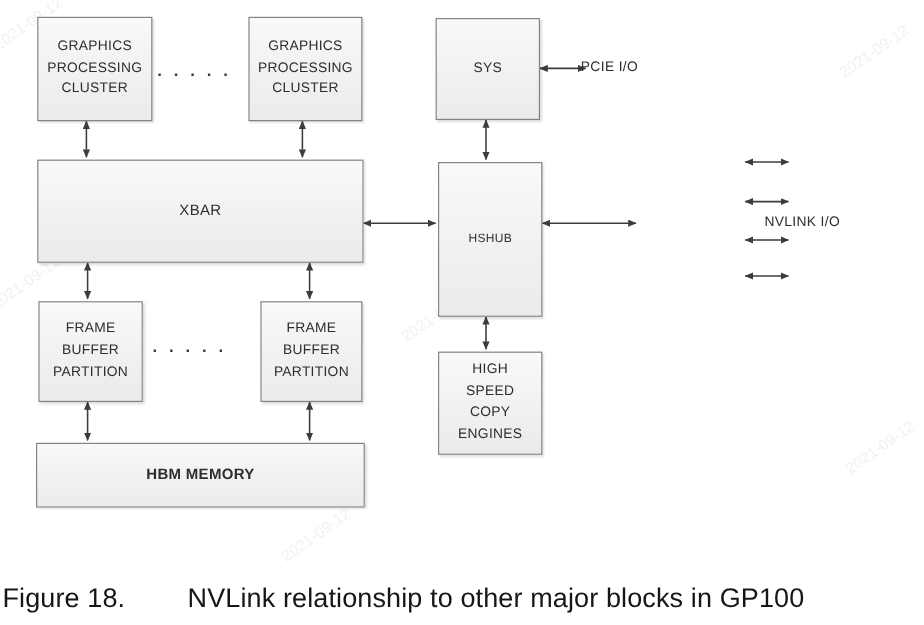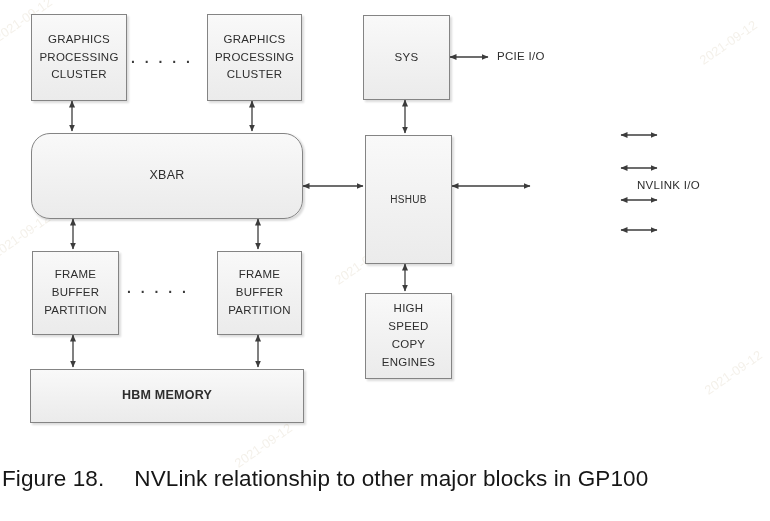--- a/index.html
+++ b/index.html
@@ -13,41 +13,41 @@
     background:linear-gradient(180deg,#f9f9f9 0%,#f1f1f1 55%,#ebebeb 100%);
     box-shadow:1.5px 1.5px 2px rgba(0,0,0,0.14);
     display:flex;align-items:center;justify-content:center;
     text-align:center;color:#2e2e2e;
     font-size:11.5px;letter-spacing:0.25px;line-height:1.55;
     white-space:pre-line;
   }
   .b-gpc1{left:31px;top:14px;width:94px;height:85px;}
   .b-gpc2{left:207px;top:14px;width:93px;height:85px;}
   .b-sys{left:363px;top:15px;width:85px;height:83px;}
-  .b-xbar{left:31px;top:133px;width:270px;height:84px;font-size:12.5px;border-radius:19px;}
+  .b-xbar{left:31px;top:133px;width:270px;height:84px;font-size:12.5px;}
   .b-hshub{left:365px;top:135px;width:85px;height:127px;font-size:10px;text-align:center;}
   .b-nvlink{left:532px;top:103px;width:84px;height:170px;font-size:12.5px;}
   .b-fbp1{left:32px;top:251px;width:85px;height:82px;}
   .b-fbp2{left:217px;top:251px;width:83px;height:82px;}
   .b-hbm{left:30px;top:369px;width:272px;height:52px;font-size:12.5px;font-weight:bold;}
   .b-hsce{left:365px;top:293px;width:85px;height:84px;}
   .dots{
     position:absolute;color:#3a3a3a;font-size:14px;font-weight:bold;
     letter-spacing:3px;white-space:nowrap;
   }
   .dots-gpc{left:131px;top:50px;}
   .dots-fbp{left:127px;top:280px;}
   .io-label{
     position:absolute;color:#2e2e2e;font-size:11.5px;letter-spacing:0.3px;white-space:nowrap;
   }
-  .lbl-pcie{left:497px;top:50px;}
+  .lbl-pcie{left:484px;top:50px;}
   .lbl-nvlink{left:637px;top:179px;}
   #arrow-layer{position:absolute;left:0;top:0;width:770px;height:465px;}
   .caption{
-    position:absolute;left:2px;top:466px;display:flex;gap:30px;
+    position:absolute;left:2px;top:486px;display:flex;gap:52px;
     font-size:22.5px;color:#161616;letter-spacing:0.1px;white-space:nowrap;
   }
   .zhihu-wm{
     position:absolute;left:640px;top:470px;
     font-size:18px;color:#8a8a8a;opacity:0.55;letter-spacing:1px;white-space:nowrap;
   }
   .wm{
     position:absolute;font-size:13px;color:#a58a55;opacity:0.12;
     transform:rotate(-35deg);white-space:nowrap;pointer-events:none;
   }

